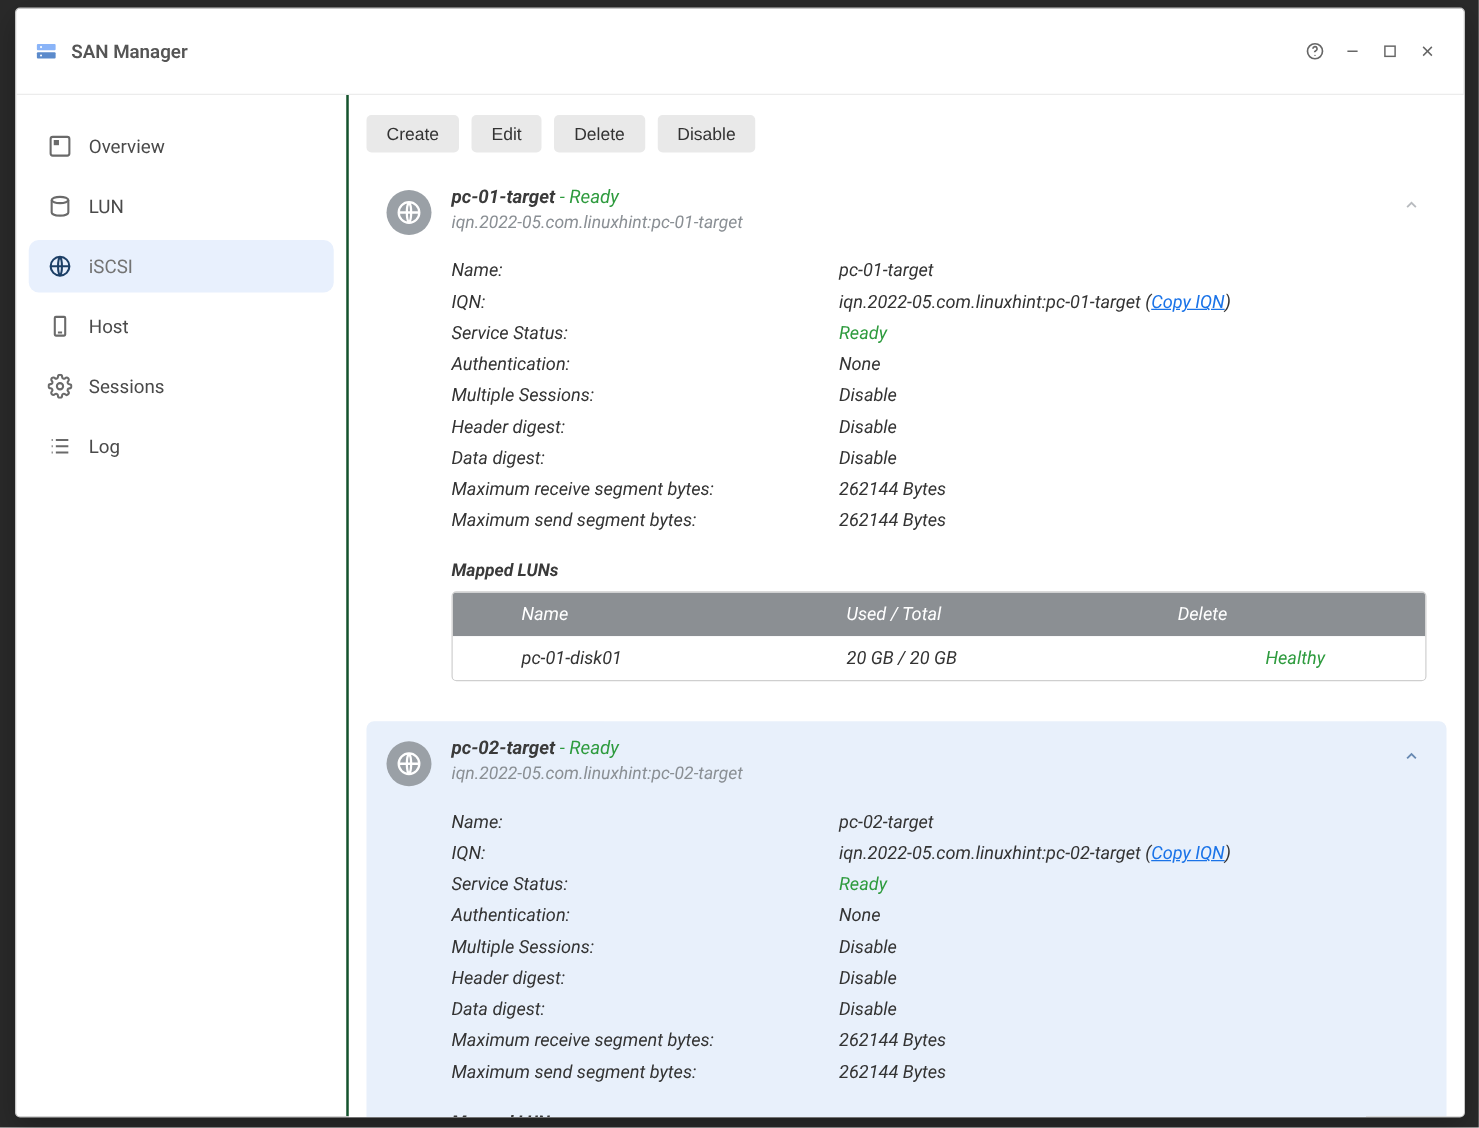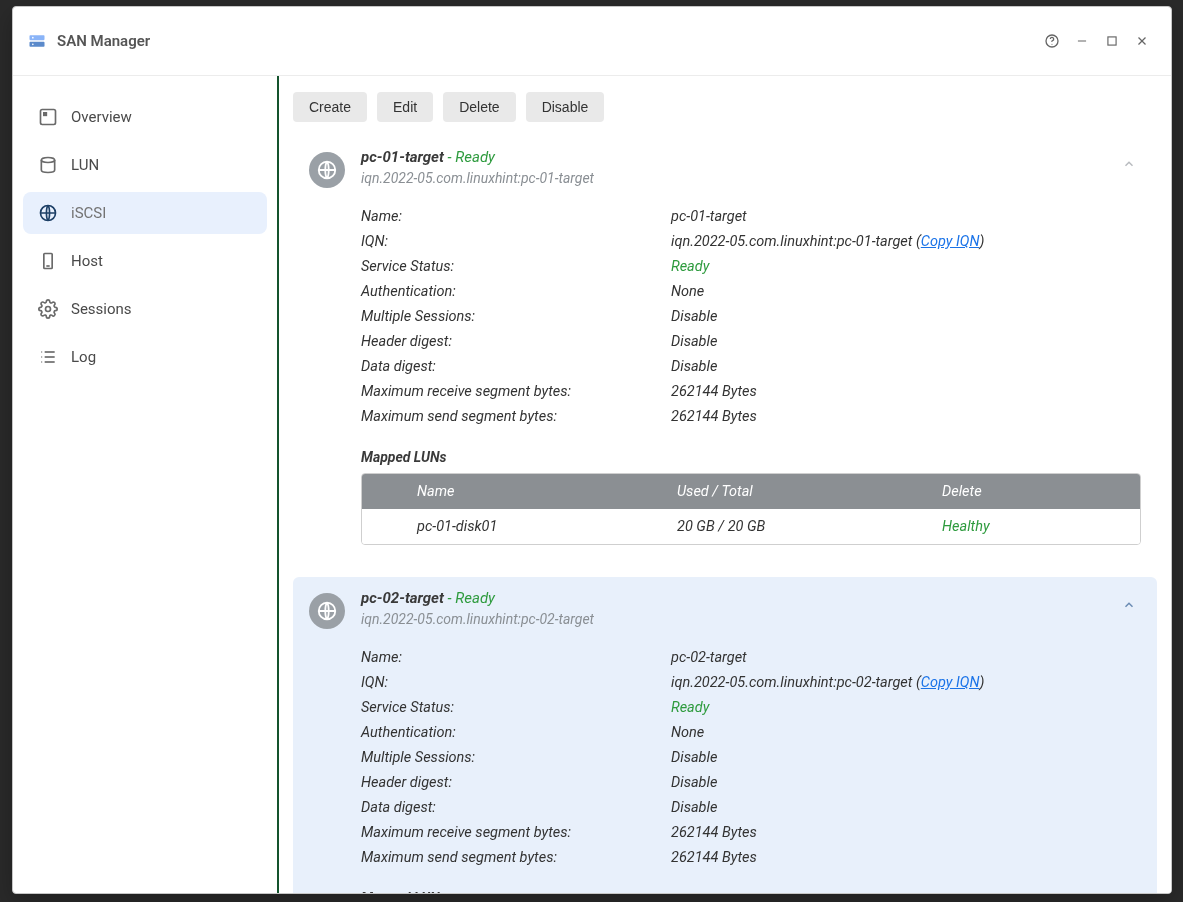--- a/index.html
+++ b/index.html
@@ -187,21 +187,21 @@
     background: #8b8f93;
     color: #fff;
   }
   .lun-row {
     background: #fff;
     color: #333;
   }
   .col-name  { flex: 0 0 260px; margin-left: 45px; }
   .col-used  { flex: 0 0 265px; }
   .col-stat  { flex: 1; }
-  .healthy { color:#2e9b3e; }
+  .healthy { color:#2e9b3e;text-align:center; }
 
 </style>
 </head>
 <body>
 
 <div class="window">
 
   <div class="titlebar">
     <span class="appicon">
       <svg width="20" height="20" viewBox="0 0 24 24">

